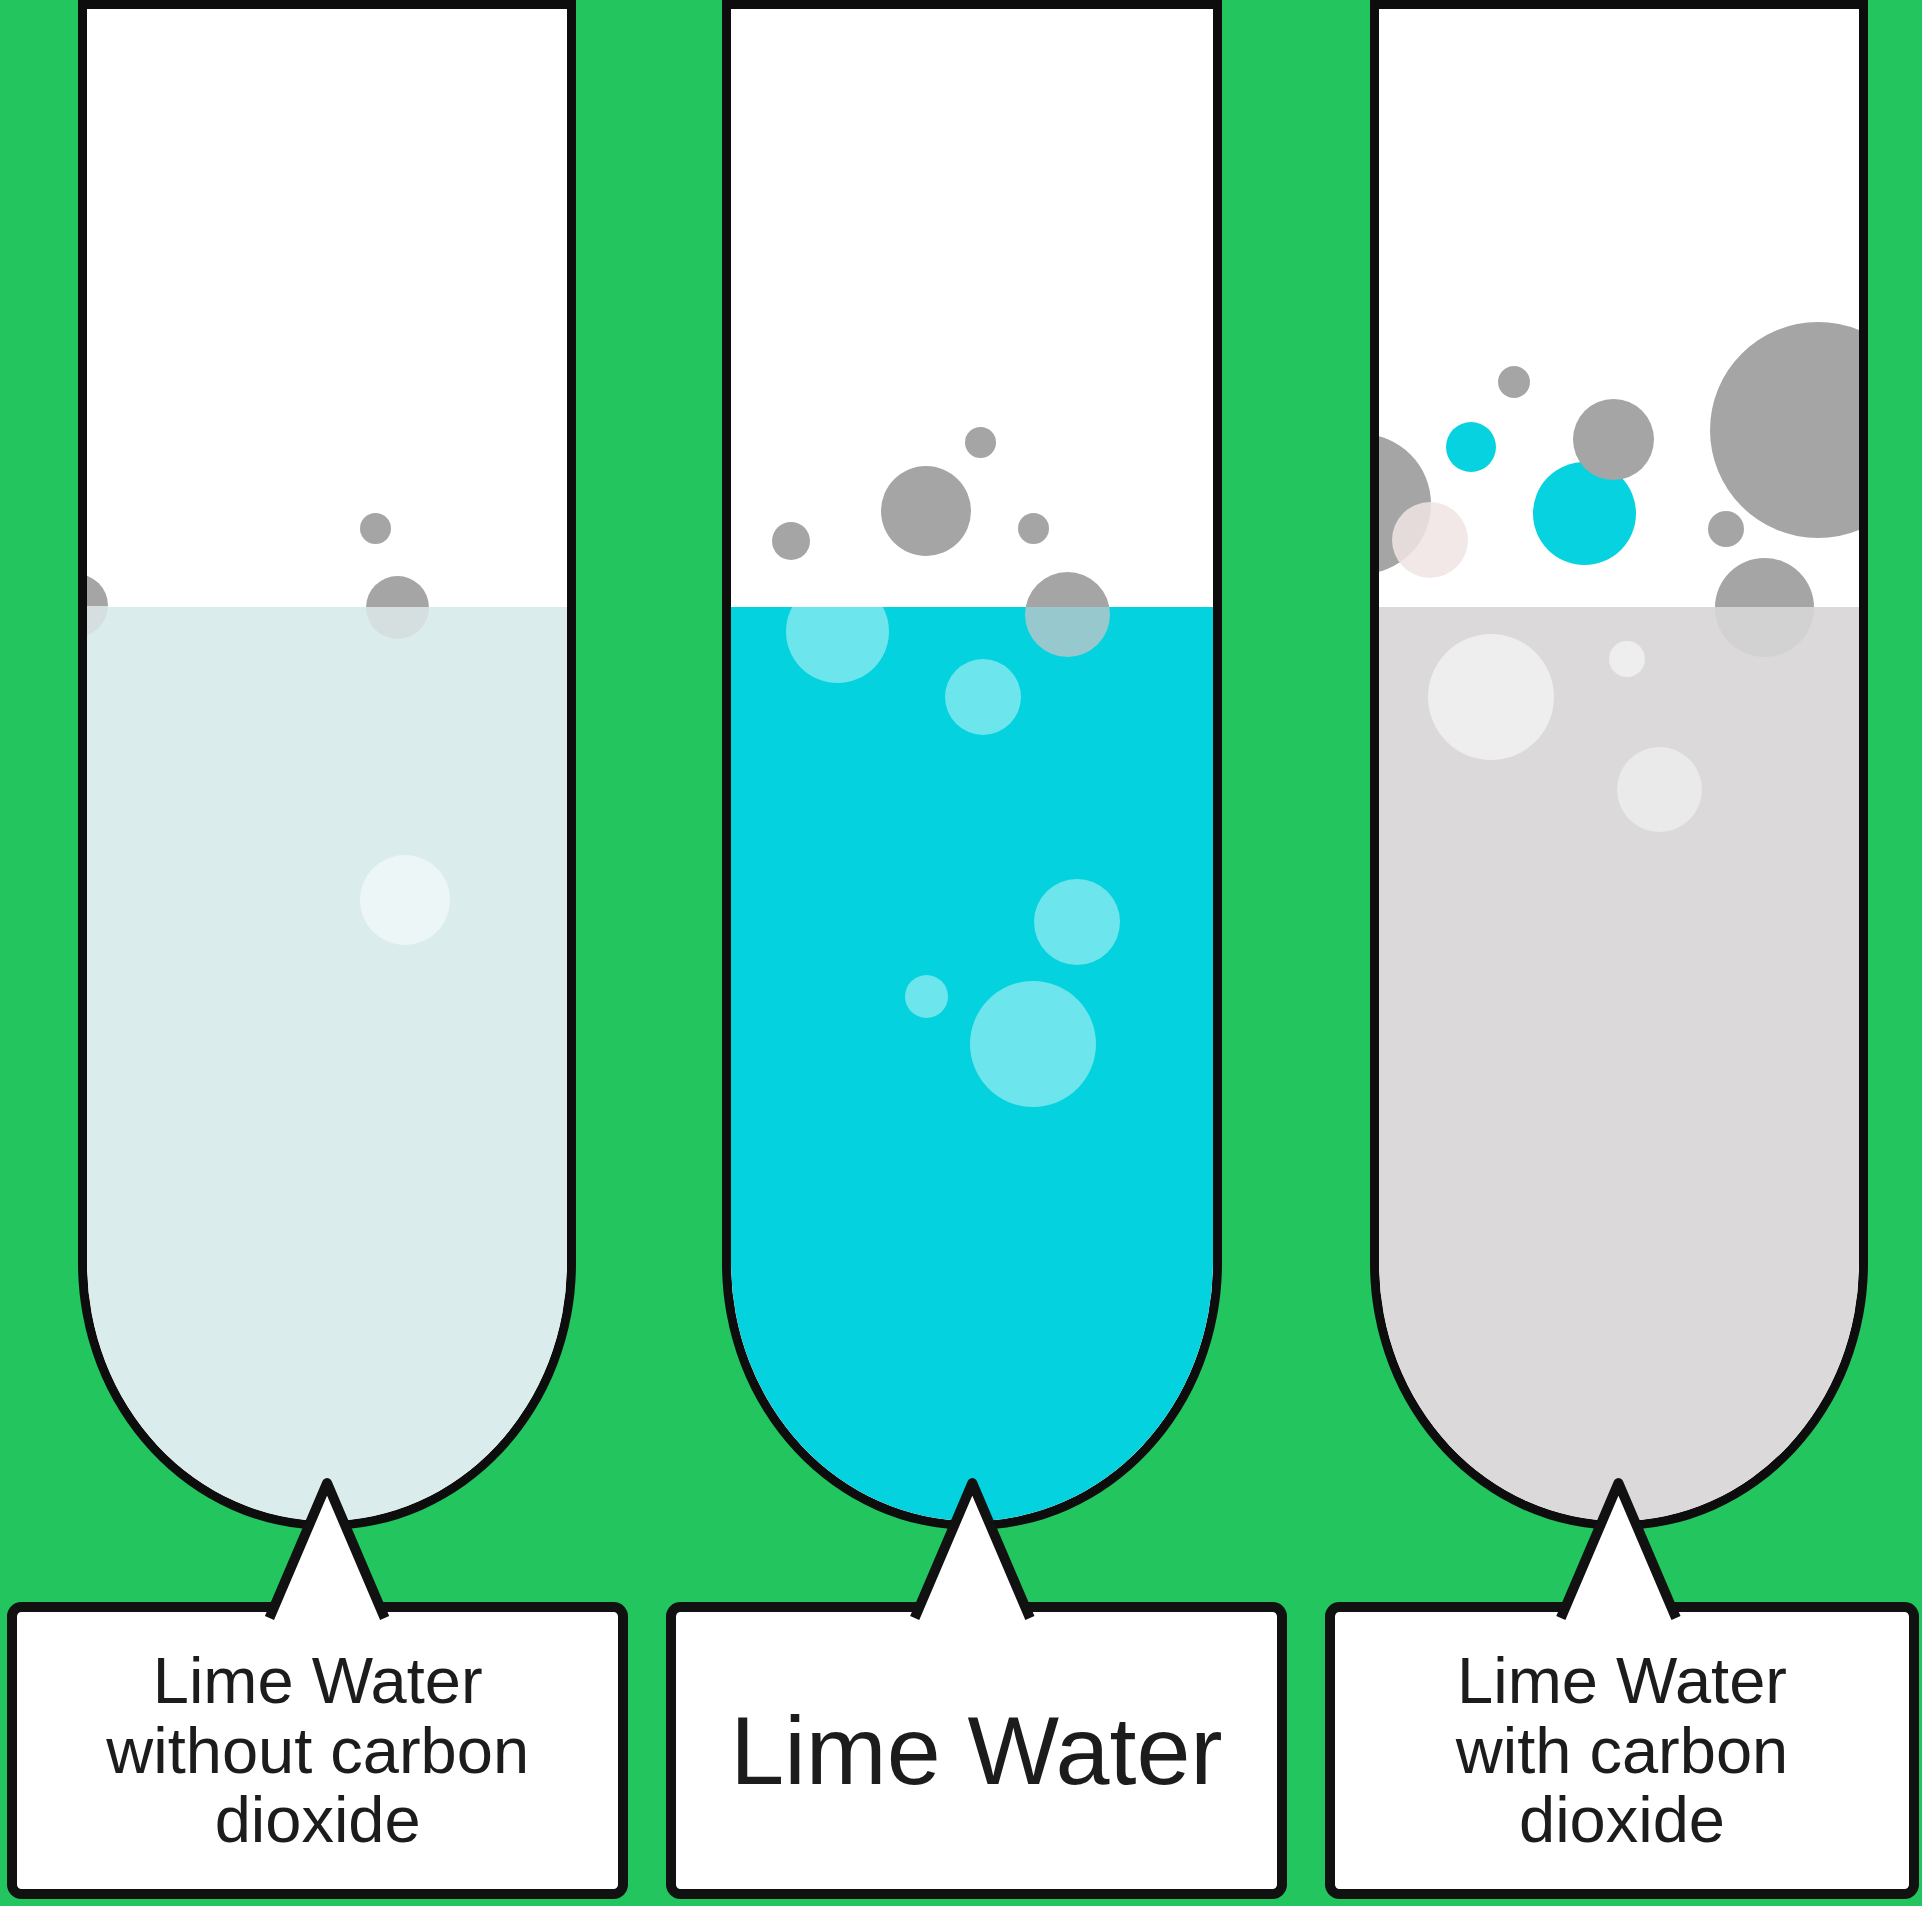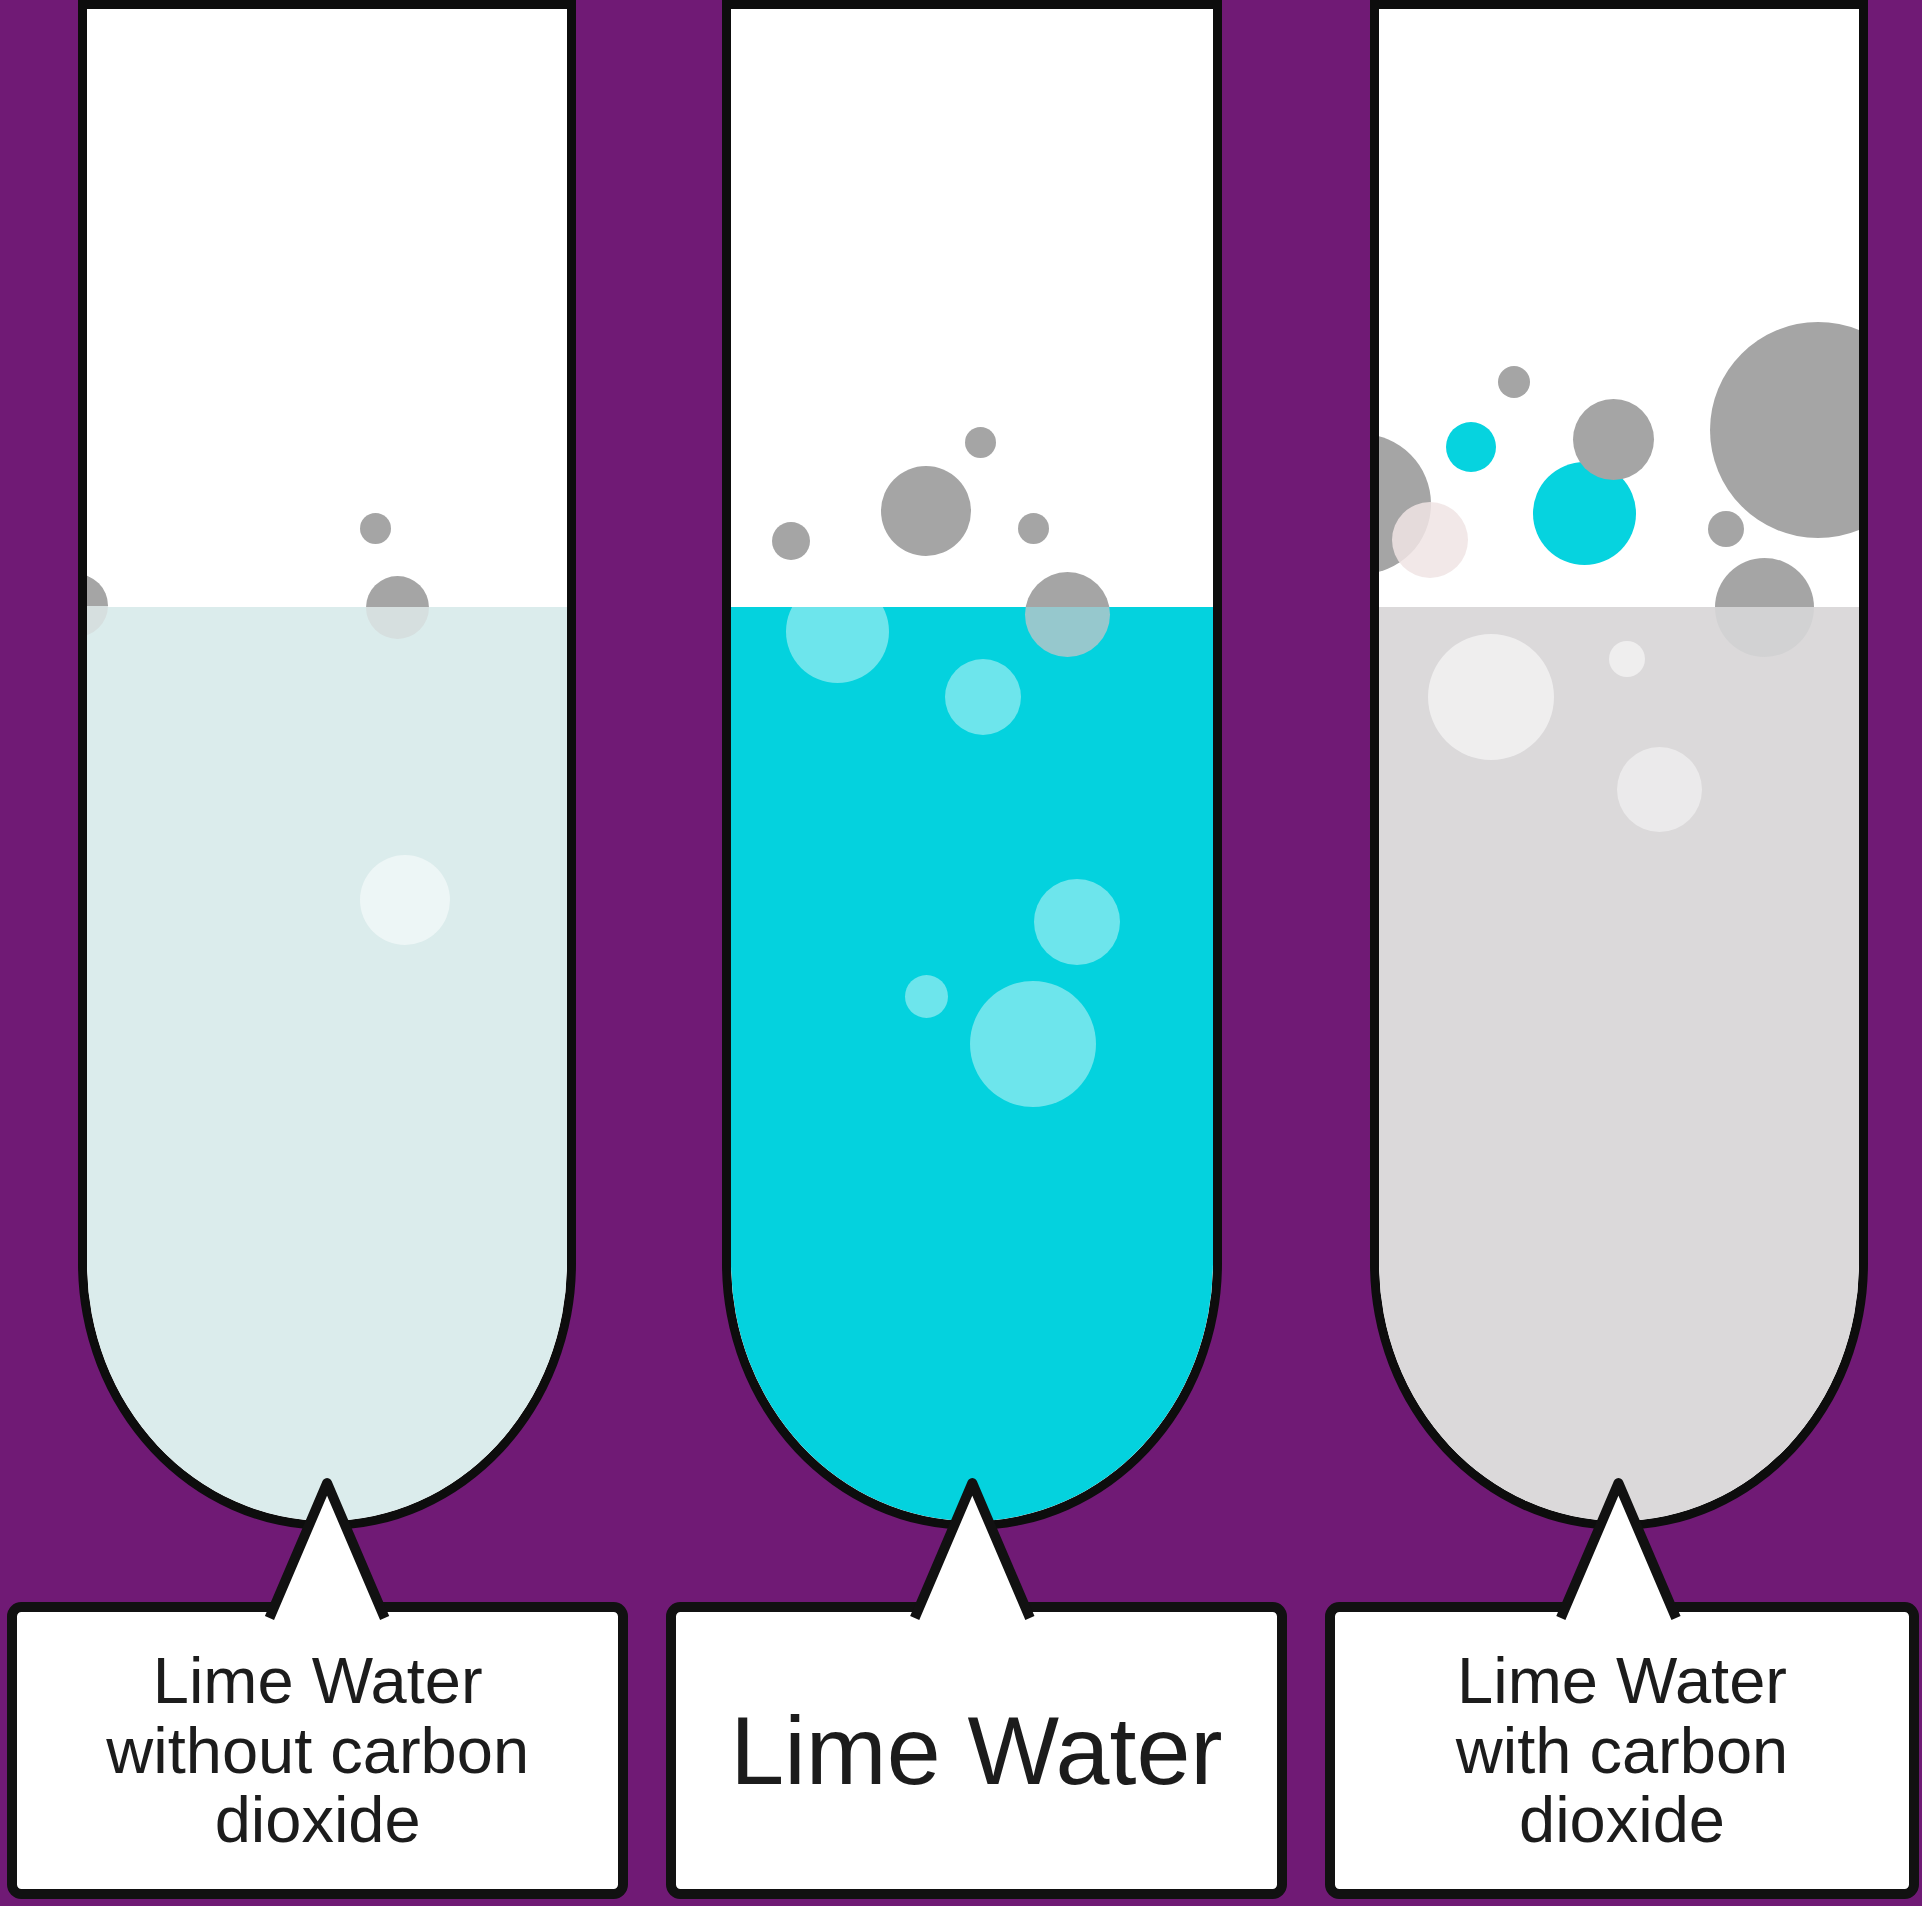--- a/index.html
+++ b/index.html
@@ -1,20 +1,20 @@
 <!DOCTYPE html>
 <html style="font-size:14.4px"><head>
 <meta charset="utf-8">
 <style>
   html,body{margin:0;padding:0;background:#fff;}
   .canvas{
     position:relative;
     width:1923px;height:1906px;
     overflow:hidden;
-    background:#701a75;
+    background:#22c55e;
     font-family:"Liberation Sans", sans-serif;
   }
   .tube{
     position:absolute;
     top:0;
     height:1530px;
     box-sizing:border-box;
     border:9px solid #0d0d0d;
     border-radius:0 0 249px 249px / 0 0 267px 267px;
     background:#ffffff;

